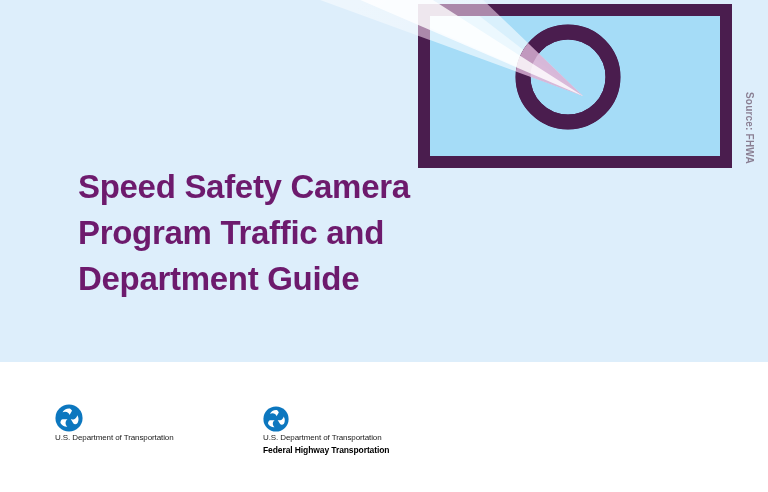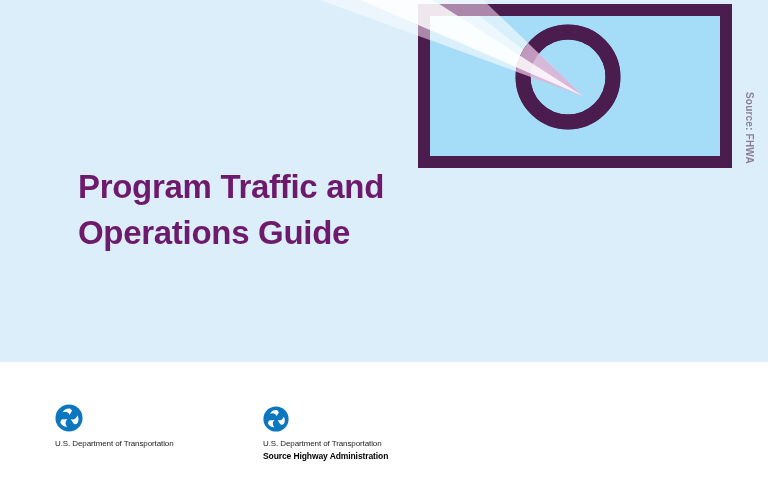--- a/index.html
+++ b/index.html
@@ -104,21 +104,21 @@
     width: 28px;
     height: 28px;
   }
   .agency-fhwa .dot-seal {
     width: 26px;
     height: 26px;
   }
 
   .agency-dept {
     display: block;
-    margin-top: 6px;
+    margin-top: 0;
     font-family: "Liberation Sans", sans-serif;
     font-size: 8px;
     font-weight: 400;
     color: #1a1a1a;
     letter-spacing: -0.1px;
     white-space: nowrap;
     line-height: 11px;
   }
   .agency-name {
     display: block;
@@ -191,22 +191,23 @@
           </g>
 
           <polygon points="300,-26 386,-30 583,96" fill="#ffffff" opacity="0.80"></polygon>
         </g>
       </svg>
     </div>
 
     <div class="source-credit">Source: FHWA</div>
 
     <h1 class="doc-title">
+      <span class="tline">Speed Safety Camera</span>
       <span class="tline">Program Traffic and</span>
-      <span class="tline">Operations Guide</span>
+      <span class="tline">Department Guide</span>
     </h1>
   </div>
 
   <div class="footer"></div>
 
   <div class="agency-block agency-nhtsa">
     <svg class="dot-seal" viewBox="0 0 64 64" xmlns="http://www.w3.org/2000/svg">
       <circle cx="32" cy="32" r="31" fill="#0c77bf"></circle>
       <path d="M32 10c-6.5 0-12 3.6-14.8 8.9 4.6-2.2 9.9-1.6 13.2 1.4 1.6 1.4 2.6 3.2 2.9 5.1l5.6-9.7C36.9 10.9 34.5 10 32 10z" fill="#ffffff"></path>
       <path d="M12.4 43.6c3.2 5.6 9.3 9 15.7 8.6-3.7-3.4-5-8.6-3.2-12.7.8-2 2.2-3.5 3.9-4.5H17.6C14.4 35 12.3 39.7 12.4 43.6z" fill="#ffffff"></path>
@@ -216,16 +217,16 @@
   </div>
 
   <div class="agency-block agency-fhwa">
     <svg class="dot-seal" viewBox="0 0 64 64" xmlns="http://www.w3.org/2000/svg">
       <circle cx="32" cy="32" r="31" fill="#0c77bf"></circle>
       <path d="M32 10c-6.5 0-12 3.6-14.8 8.9 4.6-2.2 9.9-1.6 13.2 1.4 1.6 1.4 2.6 3.2 2.9 5.1l5.6-9.7C36.9 10.9 34.5 10 32 10z" fill="#ffffff"></path>
       <path d="M12.4 43.6c3.2 5.6 9.3 9 15.7 8.6-3.7-3.4-5-8.6-3.2-12.7.8-2 2.2-3.5 3.9-4.5H17.6C14.4 35 12.3 39.7 12.4 43.6z" fill="#ffffff"></path>
       <path d="M51.6 43.6c3.2-5.6 2.8-12.5-.7-17.8-.9 4.9-4.6 8.8-8.9 9.4-2.1.3-4.2-.1-5.9-1l5.6 9.7c1.8 3.1 6.7 3.6 9.9-.3z" fill="#ffffff"></path>
     </svg>
     <span class="agency-dept">U.S. Department of Transportation</span>
-    <span class="agency-name">Source Highway Administration</span>
+    <span class="agency-name">Federal Highway Transportation</span>
   </div>
 
 </div>
 
 </body></html>

